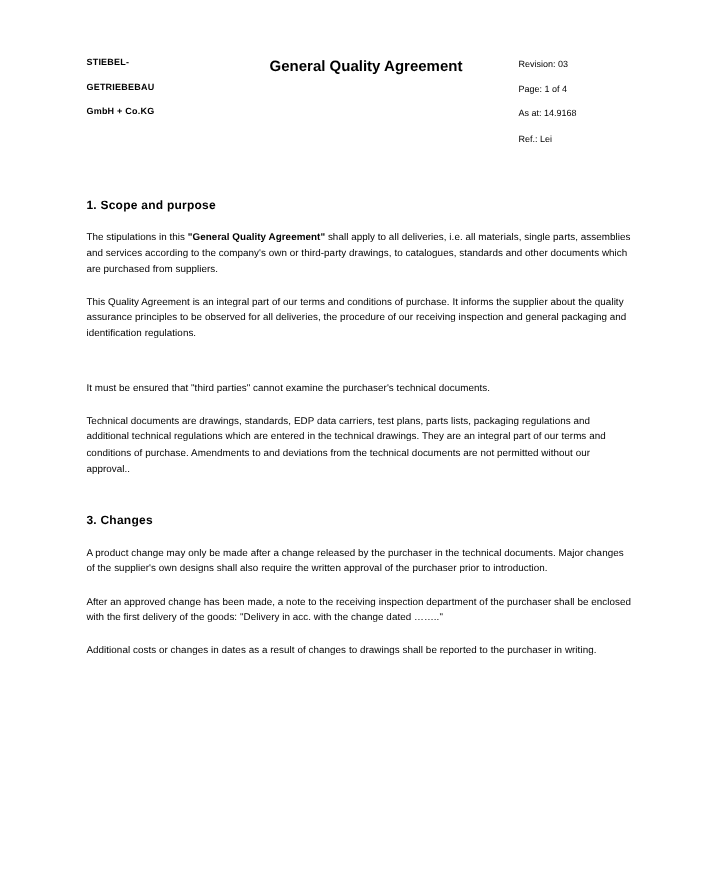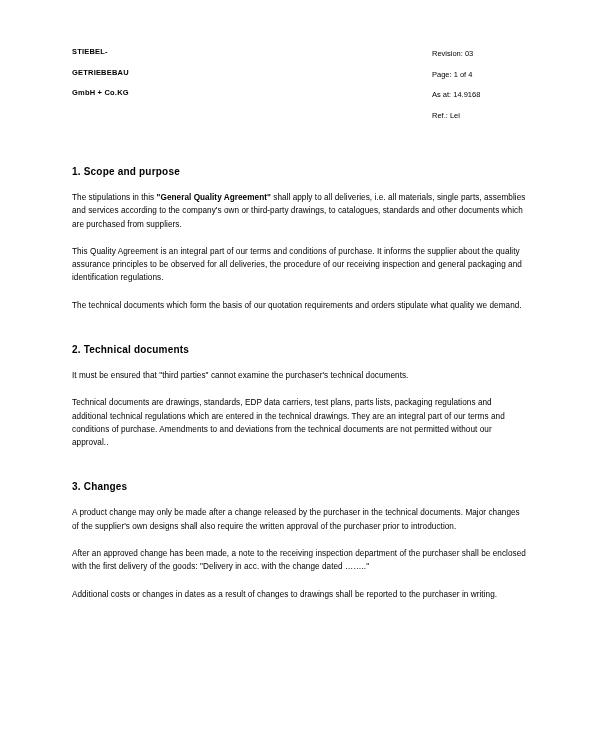--- a/index.html
+++ b/index.html
@@ -95,44 +95,43 @@
 
   <div class="header">
 
     <div class="company">
       <div>STIEBEL-</div>
       <div>GETRIEBEBAU</div>
       <div>GmbH + Co.KG</div>
     </div>
 
     <div class="doc-title">
+      <div>General Quality Agreement</div>
     </div>
 
     <div class="meta">
       <div>Revision: 03</div>
       <div>Page: 1 of 4</div>
       <div>As at: 14.9168</div>
       <div>Ref.: Lei</div>
     </div>
 
   </div>
 
   <div class="body">
 
     <div class="section-block">
       <h2 class="section">1.  Scope and purpose</h2>
       <p class="para"><span>The stipulations in this </span><span class="bold">"General Quality Agreement"</span><span> shall apply to all deliveries, i.e. all materials, single parts, assemblies and services according to the company's own or third-party drawings, to catalogues, standards and other documents which are purchased from suppliers.</span></p>
       <p class="para">This Quality Agreement is an integral part of our terms and conditions of purchase. It informs the supplier about the quality assurance principles to be observed for all deliveries, the procedure of our receiving inspection and general packaging and identification regulations.</p>
-      <p class="para">The technical documents which form the basis of our quotation requirements and orders stipulate what quality we demand.</p>
     </div>
 
     <div class="spacer-md"></div>
 
     <div class="section-block">
-      <h2 class="section">2.  Technical documents</h2>
       <p class="para">It must be ensured that "third parties" cannot examine the purchaser's technical documents.</p>
       <p class="para">Technical documents are drawings, standards, EDP data carriers, test plans, parts lists, packaging regulations and additional technical regulations which are entered in the technical drawings. They are an integral part of our terms and conditions of purchase. Amendments to and deviations from the technical documents are not permitted without our approval..</p>
     </div>
 
     <div class="spacer-md"></div>
 
     <div class="section-block">
       <h2 class="section">3.  Changes</h2>
       <p class="para">A product change may only be made after a change released by the purchaser in the technical documents. Major changes of the supplier's own designs shall also require the written approval of the purchaser prior to introduction.</p>
       <p class="para">After an approved change has been made, a note to the receiving inspection department of the purchaser shall be enclosed with the first delivery of the goods: "Delivery in acc. with the change dated …….."</p>

